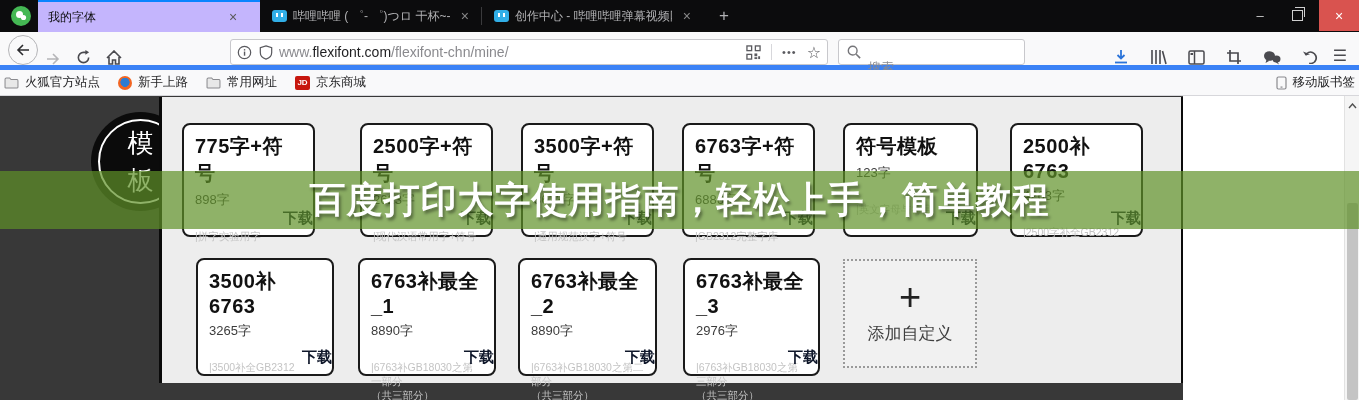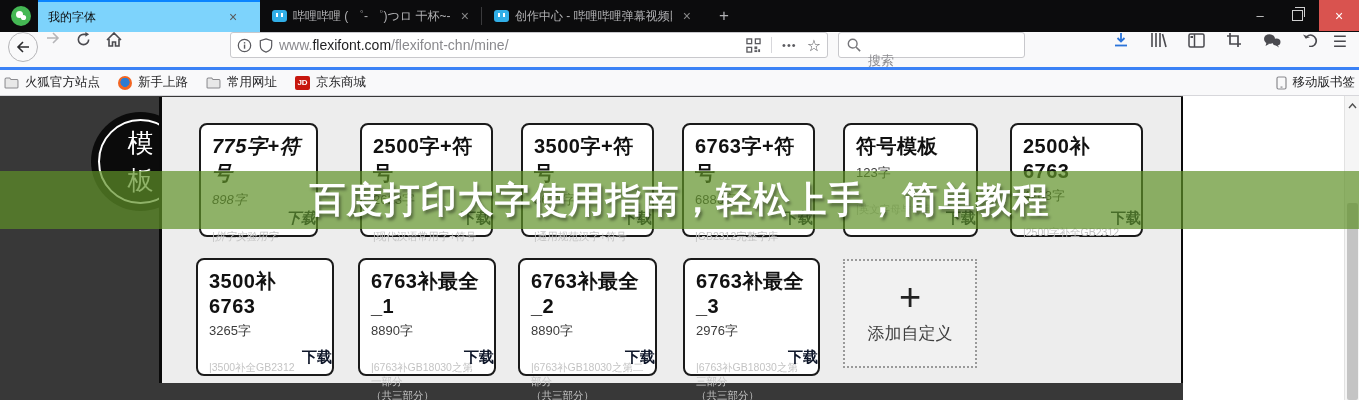--- a/index.html
+++ b/index.html
@@ -5,40 +5,40 @@
   html,body{margin:0;padding:0;background:#222;}
   .screen{position:relative;width:1359px;height:400px;overflow:hidden;
     font-family:"Liberation Sans","DejaVu Sans",sans-serif;background:#fff;}
 
   
   .tabbar{position:absolute;left:0;top:0;width:100%;height:32px;background:#0c0c0d;}
   .pinned-app{position:absolute;left:11px;top:6px;width:20px;height:20px;border-radius:50%;
     background:#45b854;display:flex;align-items:center;justify-content:center;}
   .tab{position:absolute;top:0;height:32px;display:flex;align-items:center;box-sizing:border-box;
     padding:0 8px 0 10px;font-size:12px;color:#b1b1b3;cursor:default;}
-  .tab.active{background:#7dd3fc;color:#0c0c0d;border-top:2px solid #0a84ff;padding-top:0;}
+  .tab.active{background:#c4b5fd;color:#0c0c0d;border-top:2px solid #0a84ff;padding-top:0;}
   .tab .t-title{flex:1;white-space:nowrap;overflow:hidden;max-width:170px;}
   .tab .t-close{margin-left:8px;font-size:14px;line-height:14px;color:#888;padding:0 3px;}
   .tab.active .t-close{color:#5a5a5a;}
   .tab-sep{position:absolute;top:7px;width:1px;height:18px;background:#3a3a3c;}
   .bili-fav{width:15px;height:12px;border-radius:3px;background:#31aee6;margin-right:6px;position:relative;flex:none;}
   .bili-fav i{position:absolute;top:3px;width:2px;height:4px;background:#fff;}
   .newtab{position:absolute;left:712px;top:4px;width:24px;height:24px;color:#b1b1b3;font-size:17px;
     text-align:center;line-height:24px;}
   .winbtn{position:absolute;top:0;height:30px;display:flex;align-items:center;justify-content:center;
     color:#cfcfcf;font-size:13px;}
   .winbtn.min{left:1243px;width:34px;}
   .winbtn.max{left:1280px;width:34px;}
   .winbtn.close{left:1319px;width:40px;background:#d9534f;color:#fff;font-size:14px;height:31px;}
   .max-glyph{width:9px;height:9px;border:1px solid #cfcfcf;position:relative;}
   .max-glyph:before{content:"";position:absolute;left:2px;top:-4px;width:9px;height:9px;border:1px solid #cfcfcf;border-bottom:none;border-left:none;}
 
   
   .navbar{position:absolute;left:0;top:32px;width:100%;height:38px;background:#f9f9fa;
-    border-bottom:3px solid #3b82f6;box-sizing:border-box;display:flex;align-items:flex-start;}
+    border-bottom:5px solid #3b82f6;box-sizing:border-box;display:flex;align-items:flex-end;}
   .nav-ic{flex:none;display:flex;align-items:center;justify-content:center;color:#4a4a4f;}
   .back-circle{width:28px;height:28px;border:1px solid #b5b5b8;border-radius:50%;margin-left:8px;
     display:flex;align-items:center;justify-content:center;background:#f9f9fa;}
   .urlbar{flex:none;width:598px;height:26px;margin-left:100px;background:#fff;border:1px solid #c8c8cc;
     border-radius:3px;display:flex;align-items:center;box-sizing:border-box;padding:0 6px;}
   .url-text{flex:1;font-size:14px;color:#8a8a8e;margin-left:6px;white-space:nowrap;overflow:hidden;}
   .url-text .dom{color:#1f1f21;}
   .url-right{display:flex;align-items:center;gap:10px;color:#5a5a5f;}
   .url-sep{width:1px;height:16px;background:#d7d7db;}
   .searchbox{flex:none;width:187px;height:26px;margin-left:10px;background:#fff;border:1px solid #c8c8cc;
@@ -280,21 +280,21 @@
   <div class="content">
     <div class="backdrop"></div>
 
     <div class="badge-circle">
       <span>模</span>
       <span>板</span>
     </div>
 
     <div class="panel"></div>
 
-    <div class="card" style="left:199px;top:27px;width:119px;height:114px;font-style:italic;">
+    <div class="card" style="left:182px;top:27px;width:133px;height:114px;">
       <div class="card-title">775字+符号</div>
       <div class="card-count">898字</div>
       <div class="card-note">|拼字实验用字</div>
       <div class="card-dl">下载</div>
     </div>
     <div class="card" style="left:360px;top:27px;width:133px;height:114px;">
       <div class="card-title">2500字+符号</div>
       <div class="card-count">2623字</div>
       <div class="card-note">|现代汉语常用字+符号</div>
       <div class="card-dl">下载</div>

